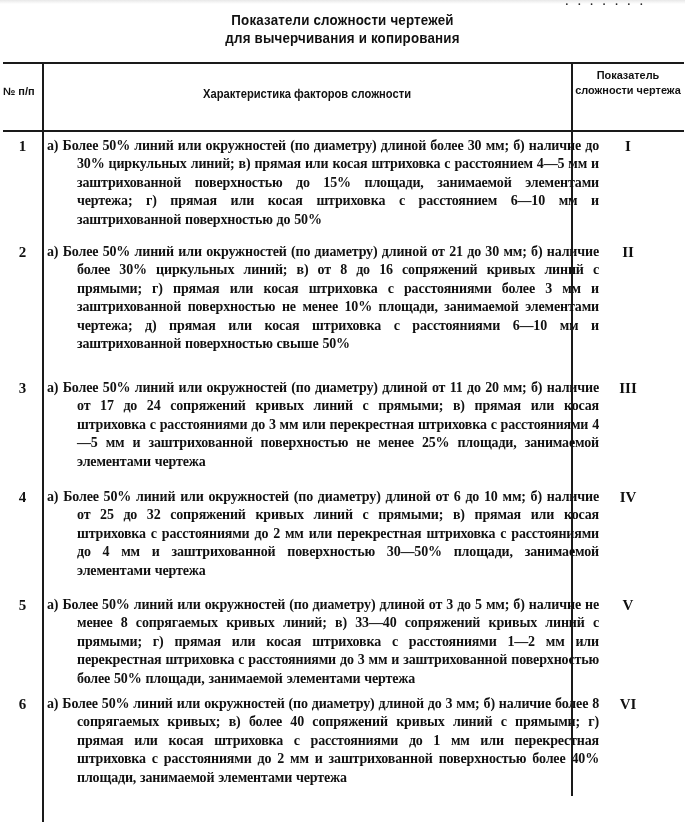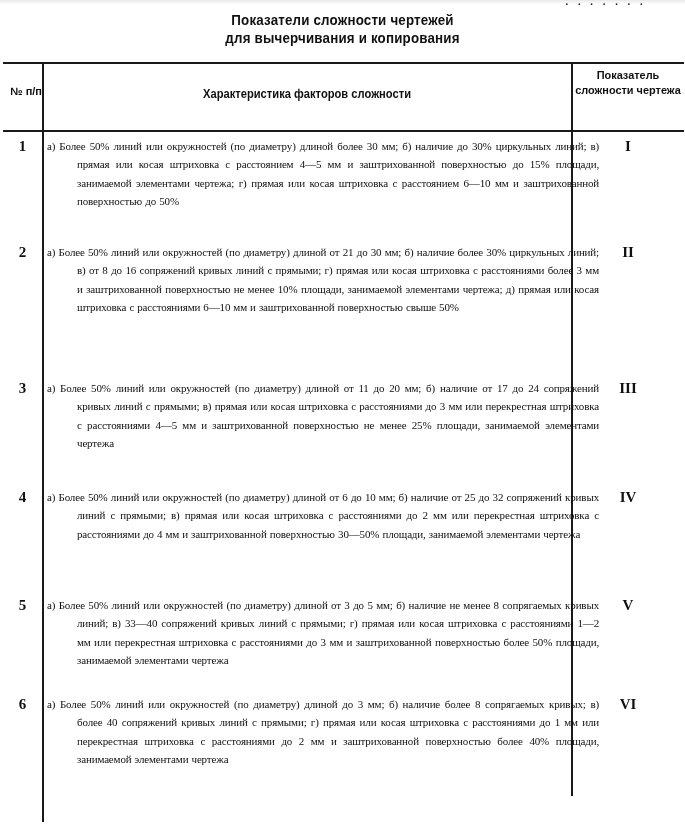--- a/index.html
+++ b/index.html
@@ -28,21 +28,21 @@
   .table {
     position: absolute; left: 3px; top: 62px; width: 681px;
   }
   .hline {
     position: absolute; left: 0; height: 2px; background: #1a1a1a;
   }
   .vline {
     position: absolute; width: 1.6px; background: #1a1a1a;
   }
   .hdr-num {
-    position: absolute; left: 0; top: 23px; width: 39px; text-align: right;
+    position: absolute; left: 0; top: 23px; width: 39px; text-align: left;
     font-family: "Liberation Sans", "DejaVu Sans", sans-serif; font-weight: bold;
     font-size: 11px; line-height: 13px;
   }
   .hdr-char {
     position: absolute; left: 40px; top: 25px; width: 528px; text-align: center;
     font-family: "Liberation Sans", "DejaVu Sans", sans-serif; font-weight: bold;
     font-size: 12px; line-height: 14px;
     transform: scaleX(0.93);
   }
   .hdr-idx {
@@ -52,21 +52,21 @@
     transform: scaleX(0.95);
   }
 
   .row { position: absolute; left: 0; width: 681px; }
   .row-num {
     position: absolute; left: 0; width: 39px; text-align: center; top: 0;
     font-size: 15px; font-weight: bold; line-height: 18px;
   }
   .row-text {
     position: absolute; left: 44px; width: 522px; top: 0;
-    font-size: 11px; line-height: 18.4px; font-weight: normal;
+    font-size: 14px; line-height: 18.4px; font-weight: bold;
     text-align: justify; text-align-last: left;
     padding-left: 30px; text-indent: -30px;
     letter-spacing: -0.15px;
     word-spacing: 0.5px;
   }
   .row-idx {
     position: absolute; left: 569px; width: 112px; text-align: center; top: 0;
     font-size: 15px; font-weight: bold; line-height: 18px;
   }
 </style>

